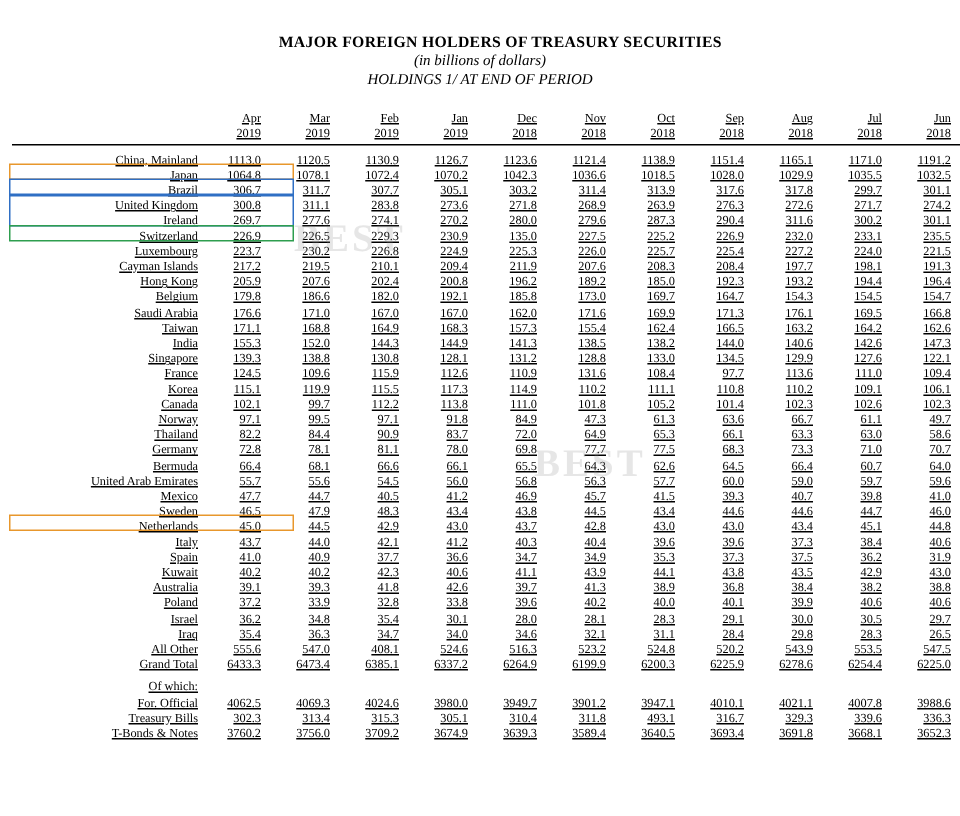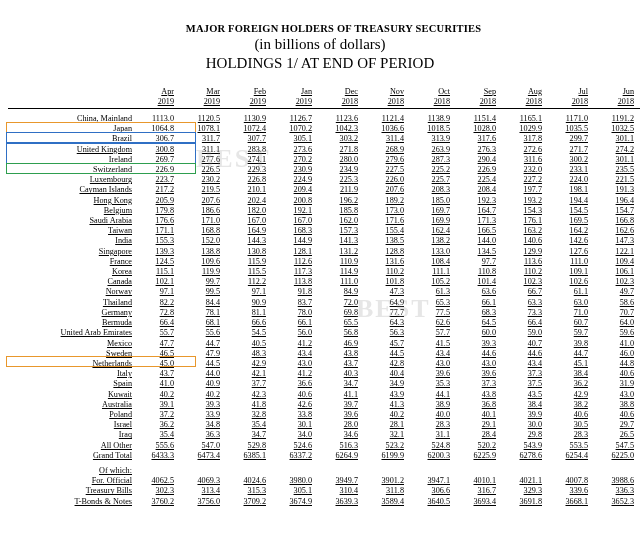--- a/index.html
+++ b/index.html
@@ -26,21 +26,22 @@
     margin-top: 22px;
     line-height: 1.25;
   }
   .title-main {
     font-size: 10.5px;
     font-weight: bold;
     letter-spacing: 0.2px;
     padding-left: 27px;
   }
   .title-sub {
-    font-size: 15px;
+    font-size: 10px;
+    font-style: italic;
   }
   .table-wrap {
     margin-top: 14px;
     padding-left: 8px;
     padding-right: 8px;
     position: relative;
     text-decoration: underline;
   }
   table.main {
     border-collapse: collapse;
@@ -245,21 +246,21 @@
             <td class="numcol">300.2</td>
             <td class="numcol">301.1</td>
             <td class="numcol">301.0</td>
           </tr>
           <tr>
             <td class="col-country">Switzerland</td>
             <td class="numcol">226.9</td>
             <td class="numcol">226.5</td>
             <td class="numcol">229.3</td>
             <td class="numcol">230.9</td>
-            <td class="numcol">234.9</td>
+            <td class="numcol">135.0</td>
             <td class="numcol">227.5</td>
             <td class="numcol">225.2</td>
             <td class="numcol">226.9</td>
             <td class="numcol">232.0</td>
             <td class="numcol">233.1</td>
             <td class="numcol">235.5</td>
             <td class="numcol">243.4</td>
           </tr>
           <tr>
             <td class="col-country">Luxembourg</td>
@@ -648,21 +649,21 @@
             <td class="numcol">28.4</td>
             <td class="numcol">29.8</td>
             <td class="numcol">28.3</td>
             <td class="numcol">26.5</td>
             <td class="numcol">24.5</td>
           </tr>
           <tr>
             <td class="col-country">All Other</td>
             <td class="numcol">555.6</td>
             <td class="numcol">547.0</td>
-            <td class="numcol">529.8</td>
+            <td class="numcol">408.1</td>
             <td class="numcol">524.6</td>
             <td class="numcol">516.3</td>
             <td class="numcol">523.2</td>
             <td class="numcol">524.8</td>
             <td class="numcol">520.2</td>
             <td class="numcol">543.9</td>
             <td class="numcol">553.5</td>
             <td class="numcol">547.5</td>
             <td class="numcol">554.2</td>
           </tr>
@@ -715,21 +716,21 @@
             <td class="numcol">3990.9</td>
           </tr>
           <tr>
             <td class="col-country indent2">Treasury Bills</td>
             <td class="numcol">302.3</td>
             <td class="numcol">313.4</td>
             <td class="numcol">315.3</td>
             <td class="numcol">305.1</td>
             <td class="numcol">310.4</td>
             <td class="numcol">311.8</td>
-            <td class="numcol">306.6</td>
+            <td class="numcol">493.1</td>
             <td class="numcol">316.7</td>
             <td class="numcol">329.3</td>
             <td class="numcol">339.6</td>
             <td class="numcol">336.3</td>
             <td class="numcol">346.3</td>
           </tr>
           <tr>
             <td class="col-country indent2">T-Bonds &amp; Notes</td>
             <td class="numcol">3760.2</td>
             <td class="numcol">3756.0</td>

